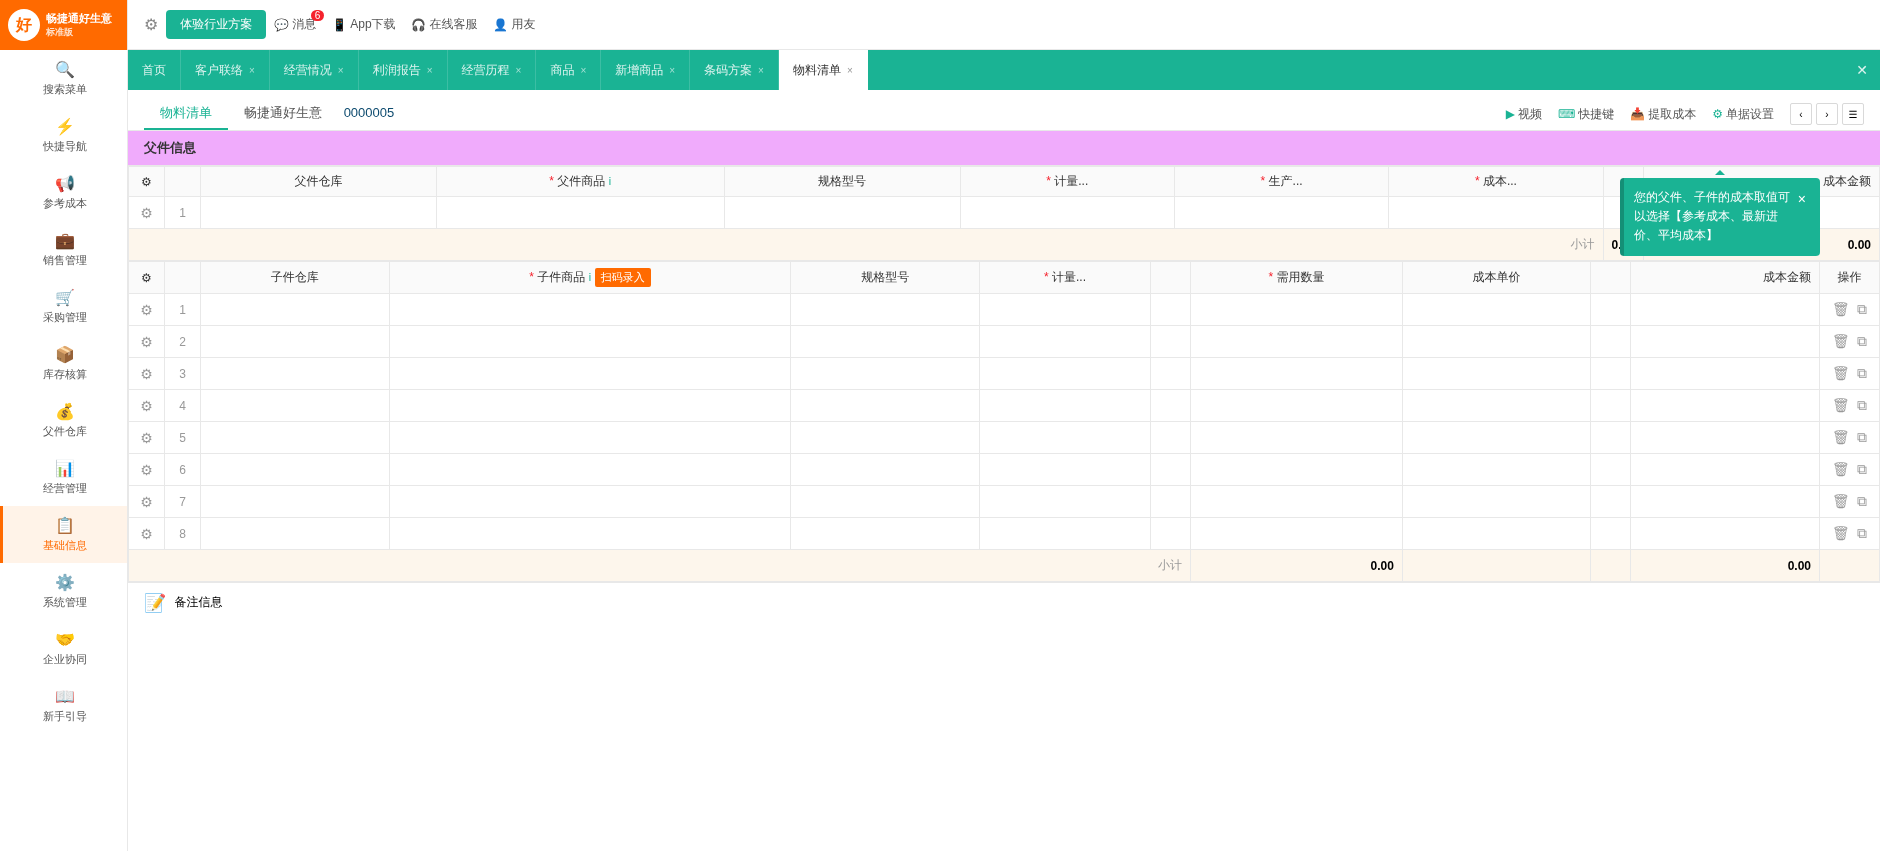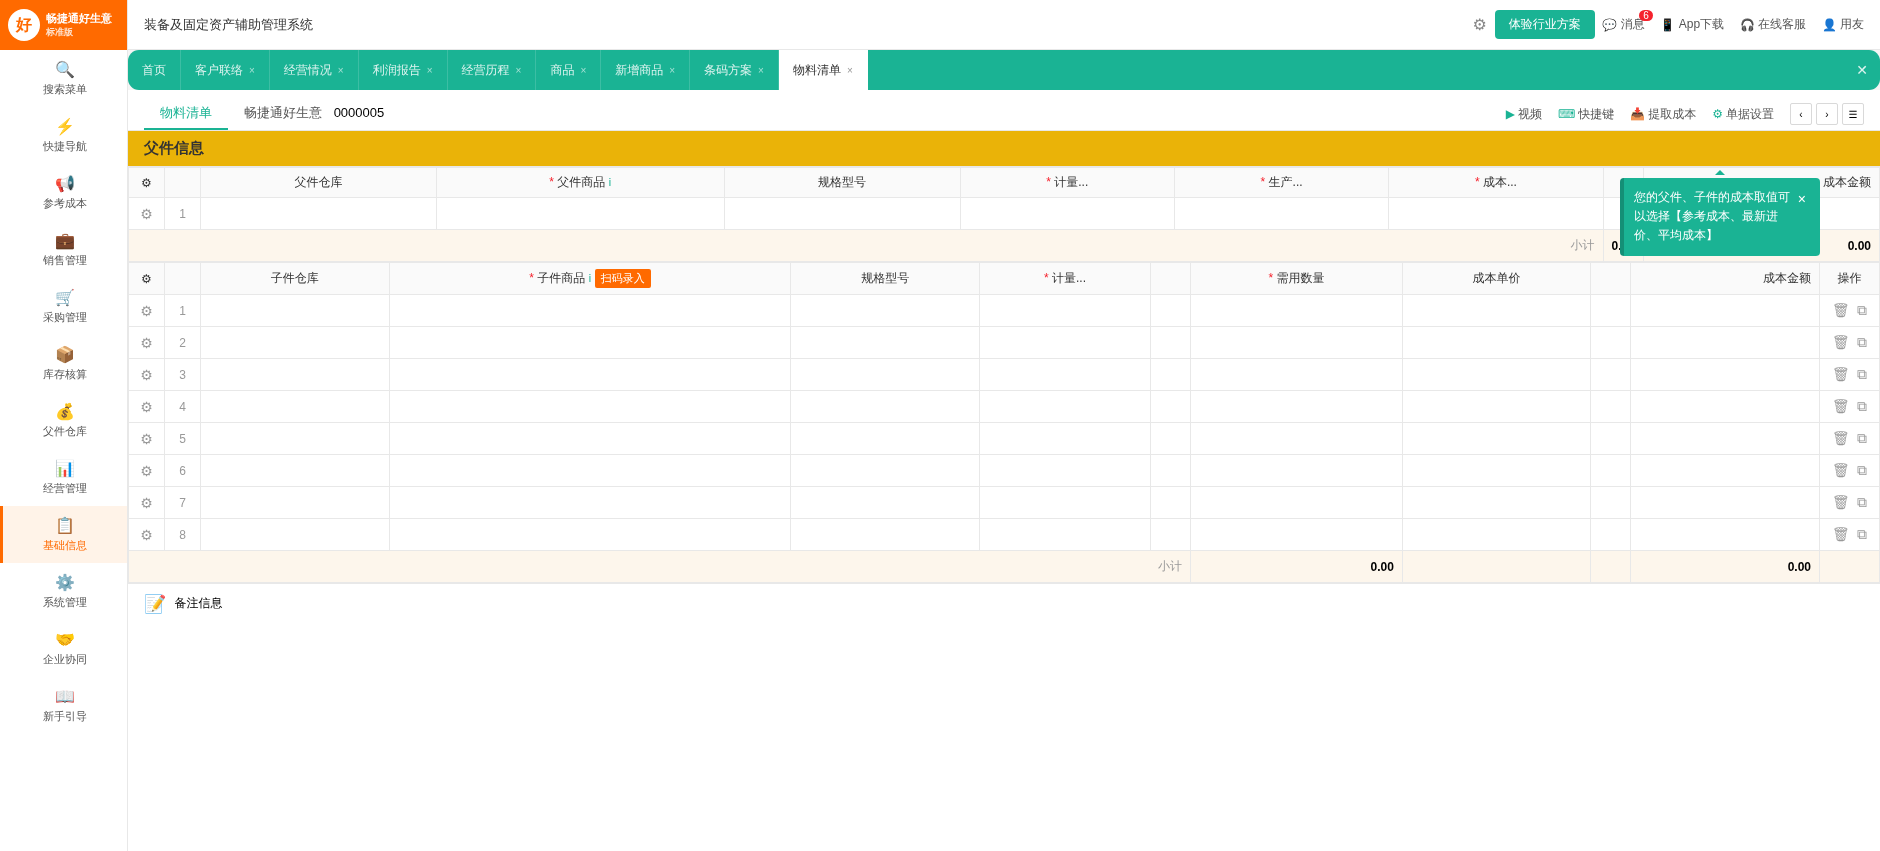--- a/index.html
+++ b/index.html
@@ -112,21 +112,20 @@
     }
     .gear-icon { color: #888; cursor: pointer; font-size: 16px; }
 
     
     .tabbar {
       background: #1ab394;
       display: flex;
       align-items: center;
       min-height: 40px;
       overflow: hidden;
-      border-radius: 11px;
     }
     .tab-item {
       padding: 0 14px;
       height: 40px;
       display: flex;
       align-items: center;
       color: rgba(255,255,255,0.85);
       font-size: 12px;
       cursor: pointer;
       gap: 4px;
@@ -204,23 +203,23 @@
       border-radius: 2px;
       cursor: pointer;
       display: flex;
       align-items: center;
       justify-content: center;
       font-size: 10px;
     }
 
     
     .section-header {
-      background: #eab308;
+      background: #f0abfc;
       padding: 8px 16px;
-      font-size: 15px;
+      font-size: 13px;
       font-weight: bold;
       color: #333;
       border-bottom: 1px solid #e8e8e8;
     }
 
     
     .data-table {
       width: 100%;
       border-collapse: collapse;
       font-size: 12px;
@@ -377,21 +376,20 @@
       <div class="sidebar-nav-item">
         <span class="nav-icon">📖</span>
         <span>新手引导</span>
       </div>
     </div>
 </div>
 
 <div class="main">
 
   <div class="topbar">
-    <span class="topbar-title">装备及固定资产辅助管理系统</span>
     <span class="gear-icon">⚙</span>
     <button class="topbar-badge-btn">体验行业方案</button>
     <div class="topbar-actions">
       <div class="topbar-action-item">
         <span>💬</span>
         <span>消息</span>
         <span class="badge-red">6</span>
       </div>
       <div class="topbar-action-item">
         <span>📱</span>
@@ -448,21 +446,21 @@
       </div>
     <div class="close-all-btn">✕</div>
   </div>
 
   <div class="content">
 
     <div class="subtab-bar">
       <div class="subtab-item active">物料清单</div>
       <div class="subtab-item">
         <span>畅捷通好生意</span>
-        <span class="subtotal-code" style="margin-left:8px; color:#000000;">0000005</span>
+        <span class="subtotal-code" style="margin-left:18px; color:#0c4a6e;">0000005</span>
       </div>
 
       <div class="toolbar" style="margin-left:auto; padding:0; border:none; gap:16px;">
         <div class="toolbar-btn">
           <span class="icon">▶</span>
           <span>视频</span>
         </div>
         <div class="toolbar-btn">
           <span class="icon">⌨</span>
           <span>快捷键</span>

